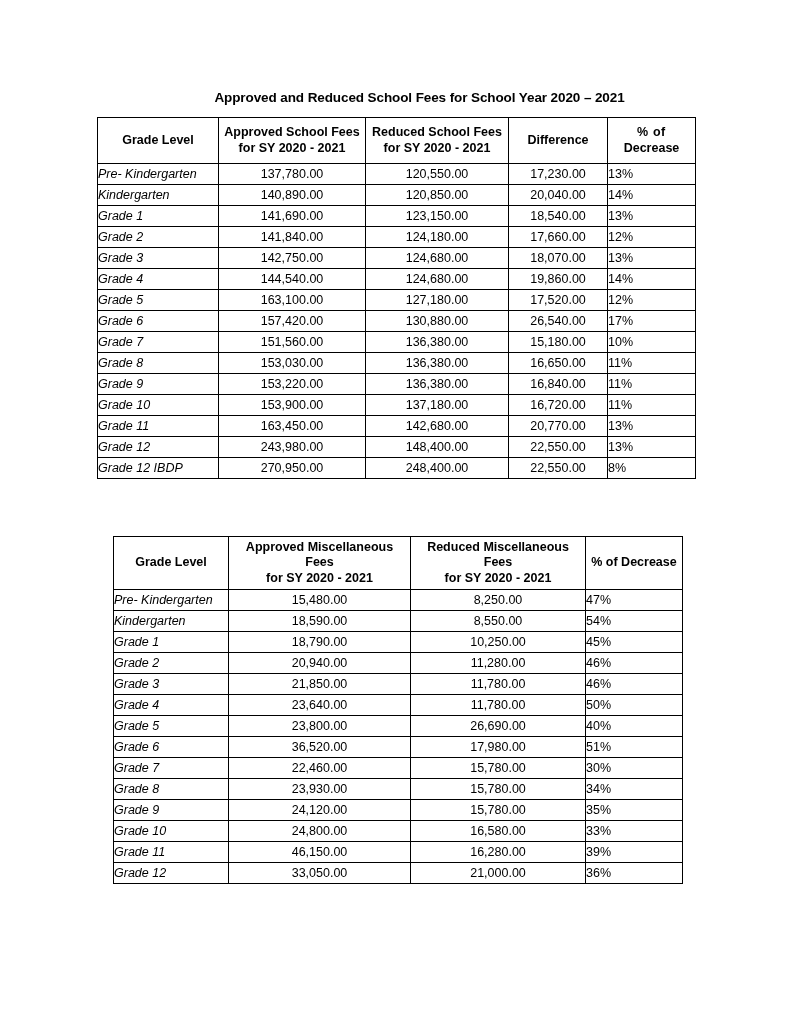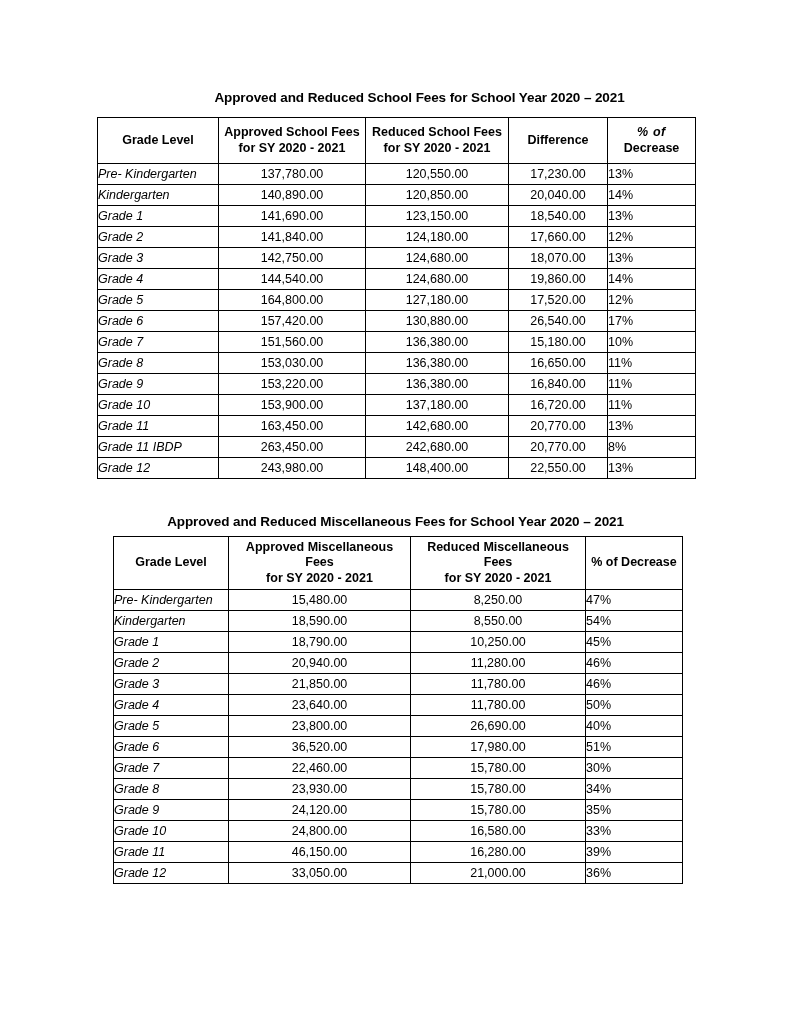--- a/index.html
+++ b/index.html
@@ -81,21 +81,20 @@
   td.num-cell {
     text-align: center;
   }
   td.pct-cell {
   }
   .hdr-line {
     display: block;
   }
   .pct-spaced {
     letter-spacing: 0.6px;
-    font-style: italic;
   }
 
   
   #table-school-fees {
     left: 97px;
     top: 117px;
     width: 598px;
   }
   #table-school-fees col.c-grade    { width: 121px; }
   #table-school-fees col.c-approved { width: 147px; }
@@ -191,21 +190,21 @@
         </tr>
         <tr>
           <td class="grade-cell">Grade 4</td>
           <td class="num-cell">144,540.00</td>
           <td class="num-cell">124,680.00</td>
           <td class="num-cell">19,860.00</td>
           <td class="pct-cell">14%</td>
         </tr>
         <tr>
           <td class="grade-cell">Grade 5</td>
-          <td class="num-cell">164,800.00</td>
+          <td class="num-cell">163,100.00</td>
           <td class="num-cell">127,180.00</td>
           <td class="num-cell">17,520.00</td>
           <td class="pct-cell">12%</td>
         </tr>
         <tr>
           <td class="grade-cell">Grade 6</td>
           <td class="num-cell">157,420.00</td>
           <td class="num-cell">130,880.00</td>
           <td class="num-cell">26,540.00</td>
           <td class="pct-cell">17%</td>
@@ -239,37 +238,36 @@
           <td class="pct-cell">11%</td>
         </tr>
         <tr>
           <td class="grade-cell">Grade 11</td>
           <td class="num-cell">163,450.00</td>
           <td class="num-cell">142,680.00</td>
           <td class="num-cell">20,770.00</td>
           <td class="pct-cell">13%</td>
         </tr>
         <tr>
-          <td class="grade-cell">Grade 11 IBDP</td>
-          <td class="num-cell">263,450.00</td>
-          <td class="num-cell">242,680.00</td>
-          <td class="num-cell">20,770.00</td>
-          <td class="pct-cell">8%</td>
-        </tr>
-        <tr>
           <td class="grade-cell">Grade 12</td>
           <td class="num-cell">243,980.00</td>
           <td class="num-cell">148,400.00</td>
           <td class="num-cell">22,550.00</td>
           <td class="pct-cell">13%</td>
         </tr>
+        <tr>
+          <td class="grade-cell">Grade 12 IBDP</td>
+          <td class="num-cell">270,950.00</td>
+          <td class="num-cell">248,400.00</td>
+          <td class="num-cell">22,550.00</td>
+          <td class="pct-cell">8%</td>
+        </tr>
       </tbody>
   </table>
 
-  <div class="doc-title" id="title-misc-fees">Approved and Reduced Miscellaneous Fees for School Year 2020 – 2021</div>
 
   <table class="fee-table" id="table-misc-fees">
     <colgroup>
       <col class="c-grade">
         <col class="c-approved">
         <col class="c-reduced">
         <col class="c-pct">
     </colgroup>
     <thead>
       <tr>

